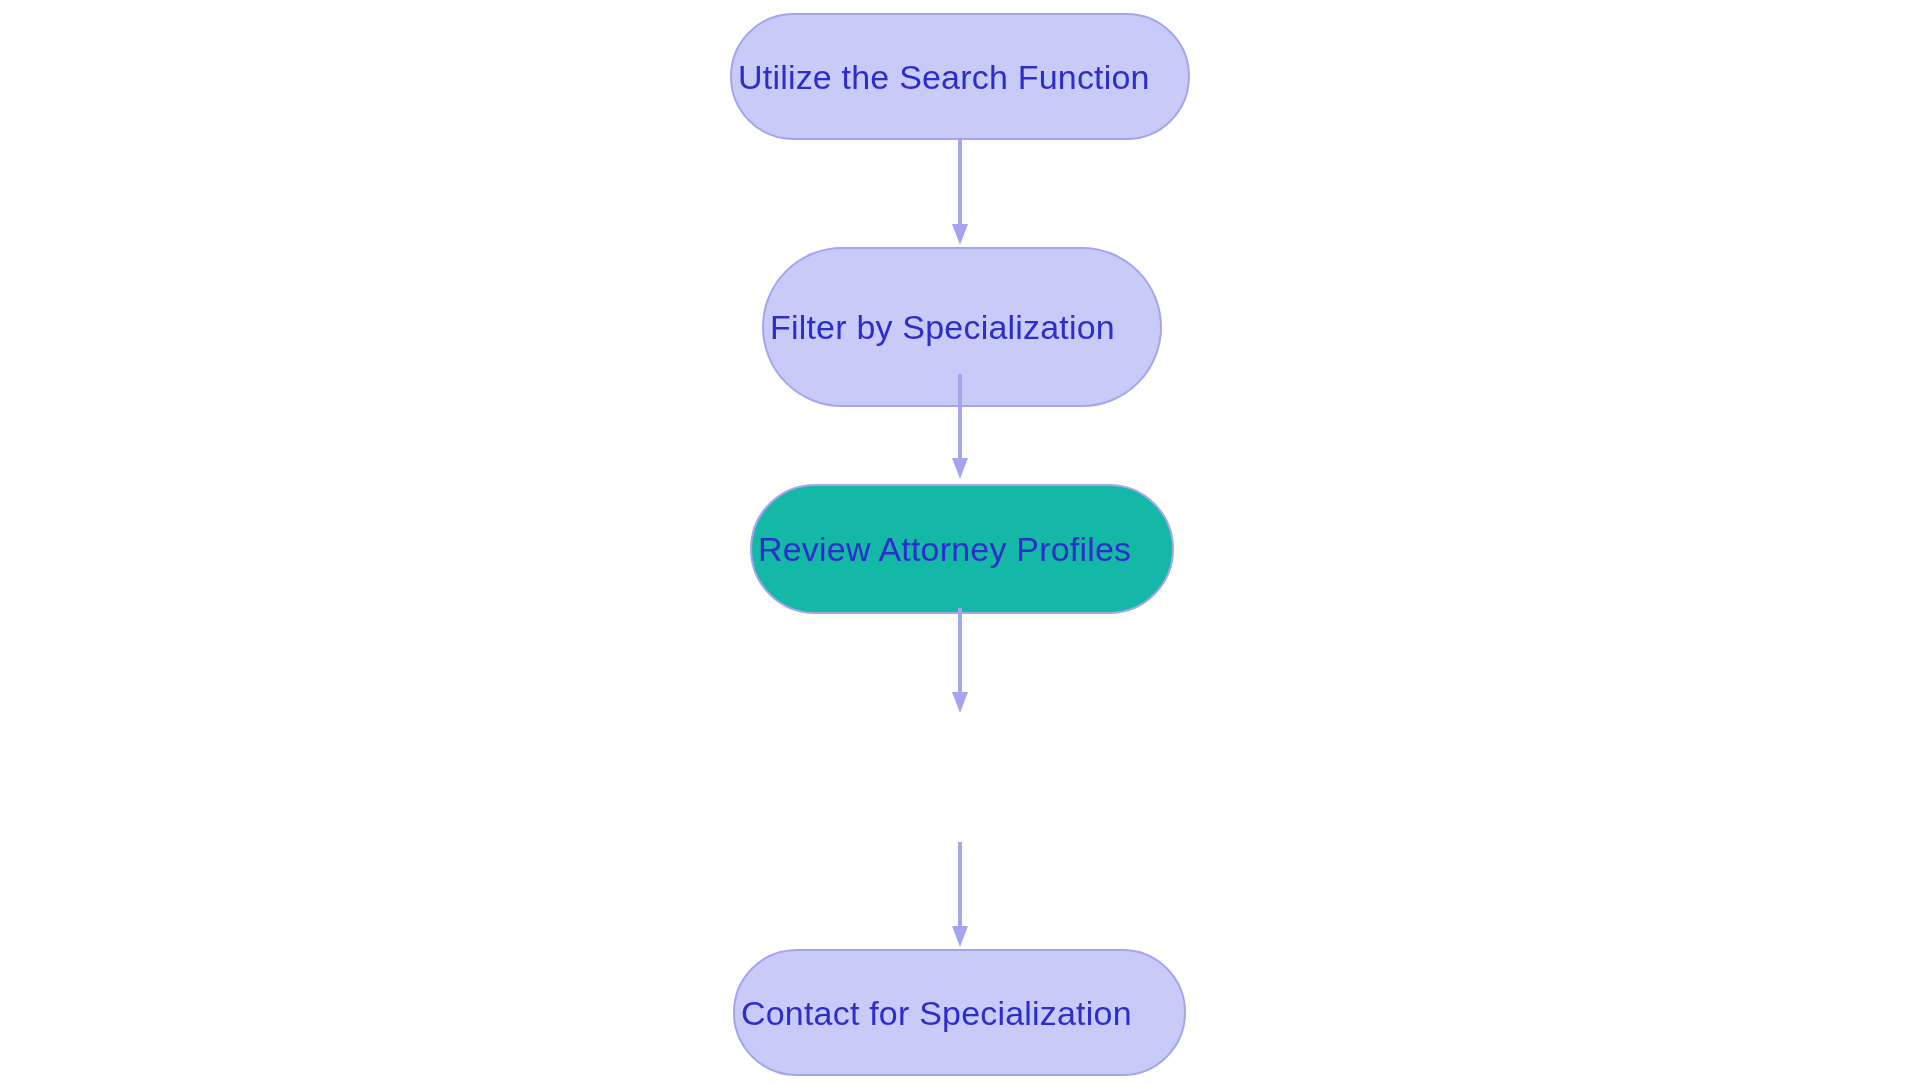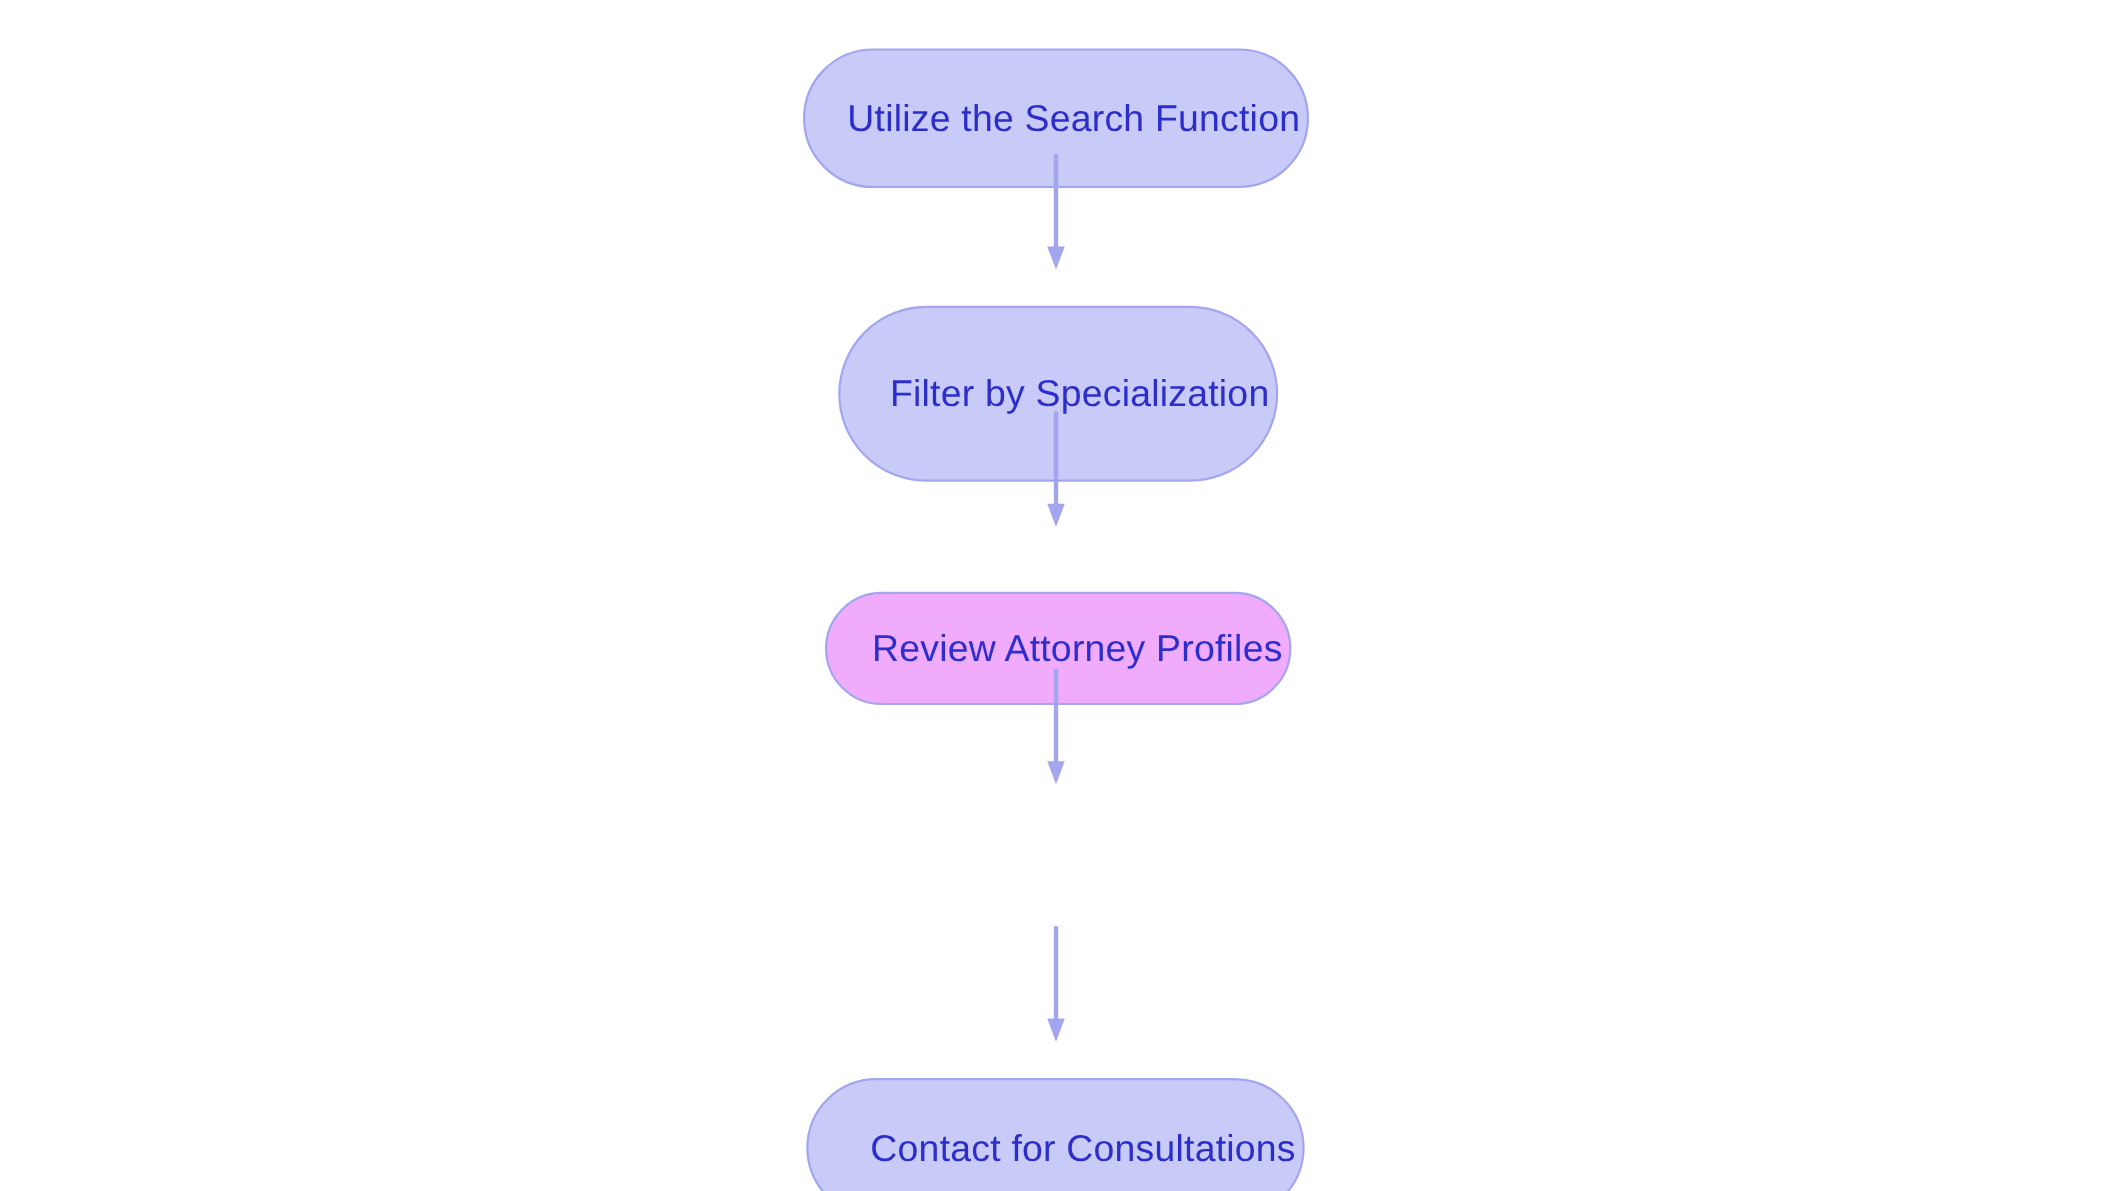--- a/index.html
+++ b/index.html
@@ -20,33 +20,32 @@
     width: 1920px;
     height: 1083px;
     background: #ffffff;
   }
 
   .flow-node {
     position: absolute;
     box-sizing: border-box;
     display: flex;
     align-items: center;
-    justify-content: flex-end;
+    justify-content: flex-start;
     background: #c8caf8;
     border: 2px solid #a3a6ef;
     border-radius: 9999px;
     color: #2d2dcc;
     font-family: "Liberation Sans", sans-serif;
     font-size: 34px;
     font-weight: 400;
     letter-spacing: 0.2px;
     line-height: 1;
     white-space: nowrap;
     user-select: none;
-    margin-top: 31px;
   }
 
   .flow-node-label {
     display: block;
     padding: 0 6px;
   }
 
   .flow-connector {
     position: absolute;
     overflow: visible;
@@ -63,27 +62,27 @@
 <div id="flowchart-canvas" style="background: rgb(255, 255, 255);">
 
   <div class="flow-node" id="node-0" style="left: 730px; top: 13px; width: 460px; height: 127px; background: rgb(200, 202, 248); border-color: rgb(163, 166, 239); color: rgb(45, 45, 204);">
     <span class="flow-node-label">Utilize the Search Function</span>
   </div>
 
   <div class="flow-node" id="node-1" style="left: 762px; top: 247px; width: 400px; height: 160px; background: rgb(200, 202, 248); border-color: rgb(163, 166, 239); color: rgb(45, 45, 204);">
     <span class="flow-node-label">Filter by Specialization</span>
   </div>
 
-  <div class="flow-node" id="node-2" style="left: 750px; top: 507px; width: 424px; height: 103px; background: #f0abfc; border-color: rgb(163, 166, 239); color: rgb(45, 45, 204);">
+  <div class="flow-node" id="node-2" style="left: 750px; top: 484px; width: 424px; height: 130px; background: #14b8a6; border-color: rgb(163, 166, 239); color: rgb(45, 45, 204);">
     <span class="flow-node-label">Review Attorney Profiles</span>
   </div>
 
 
   <div class="flow-node" id="node-4" style="left: 733px; top: 949px; width: 453px; height: 127px; background: rgb(200, 202, 248); border-color: rgb(163, 166, 239); color: rgb(45, 45, 204);">
-    <span class="flow-node-label">Contact for Consultations</span>
+    <span class="flow-node-label">Contact for Specialization</span>
   </div>
 
   <div class="flow-connector" id="edge-0" style="left: 952px; top: 140px;">
     <svg width="16" height="107" viewBox="0 0 16 107" xmlns="http://www.w3.org/2000/svg" aria-hidden="true">
       <line x1="8" y1="0" x2="8" y2="88" stroke="#a3a6ef" stroke-width="4"></line>
       <polygon points="8,105 0,84 16,84" fill="#a3a6ef"></polygon>
     </svg>
   </div>
 
   <div class="flow-connector" id="edge-1" style="left: 952px; top: 374px;">

